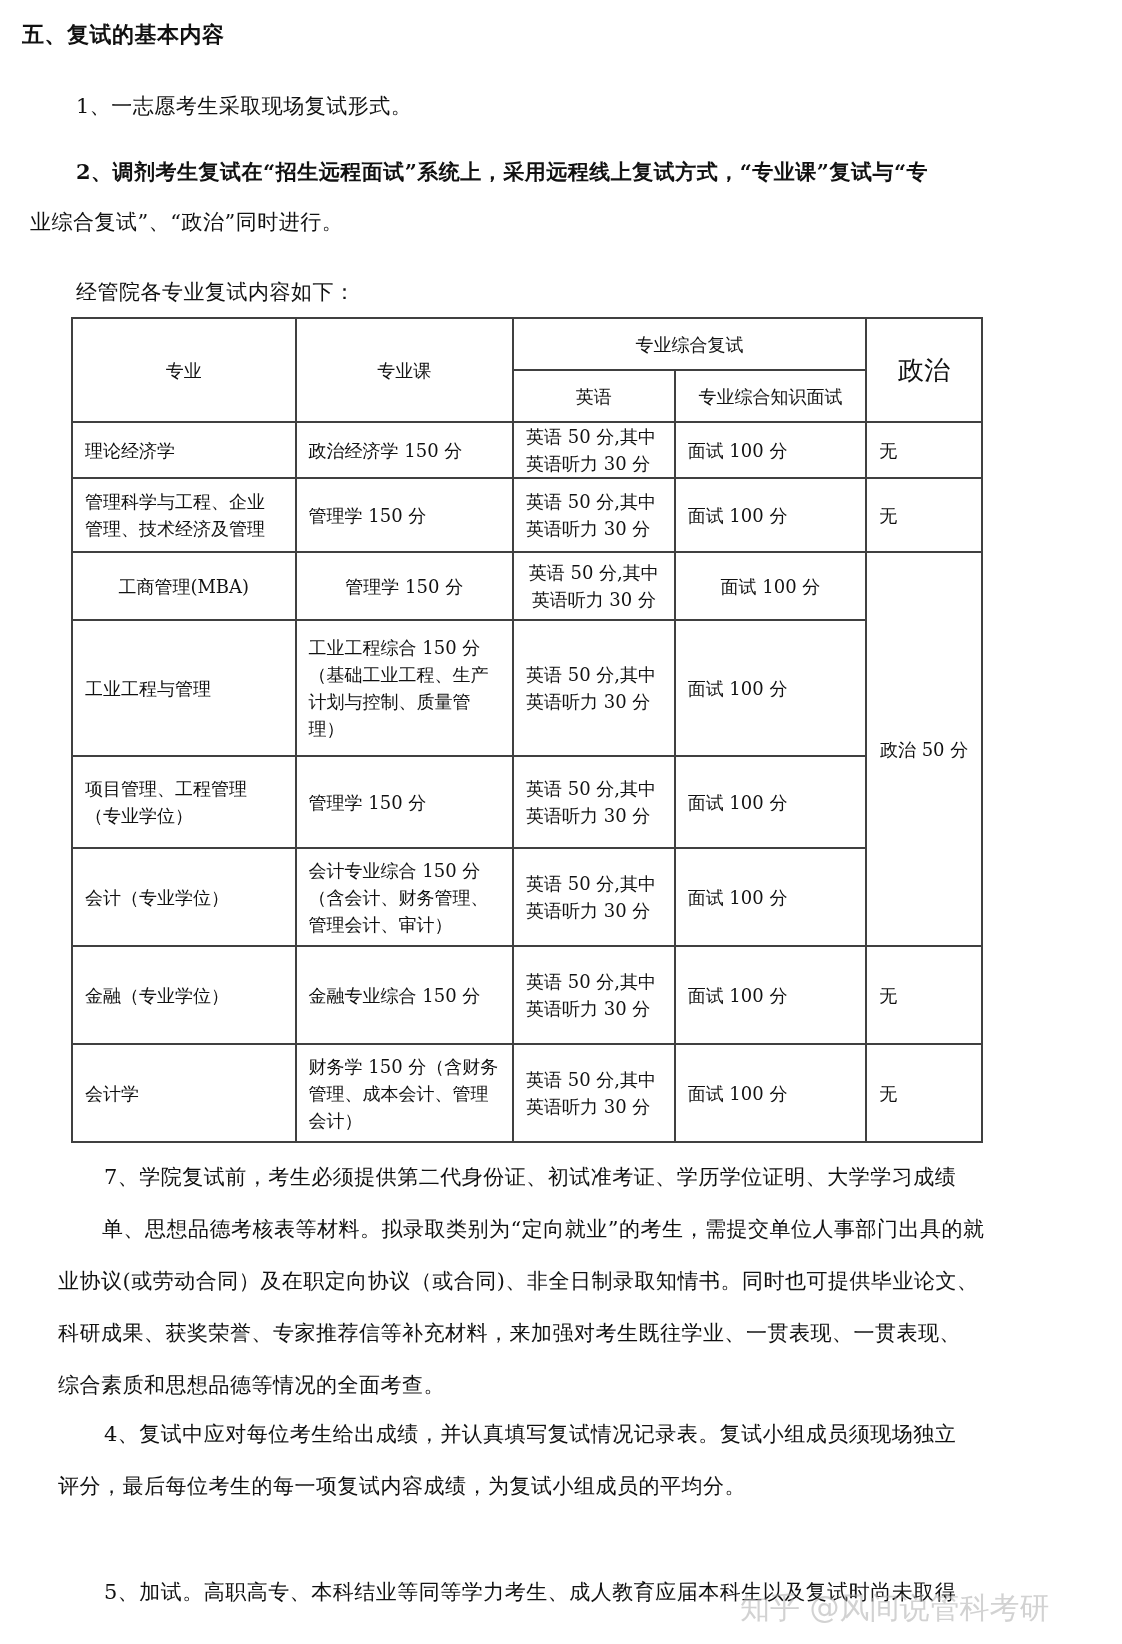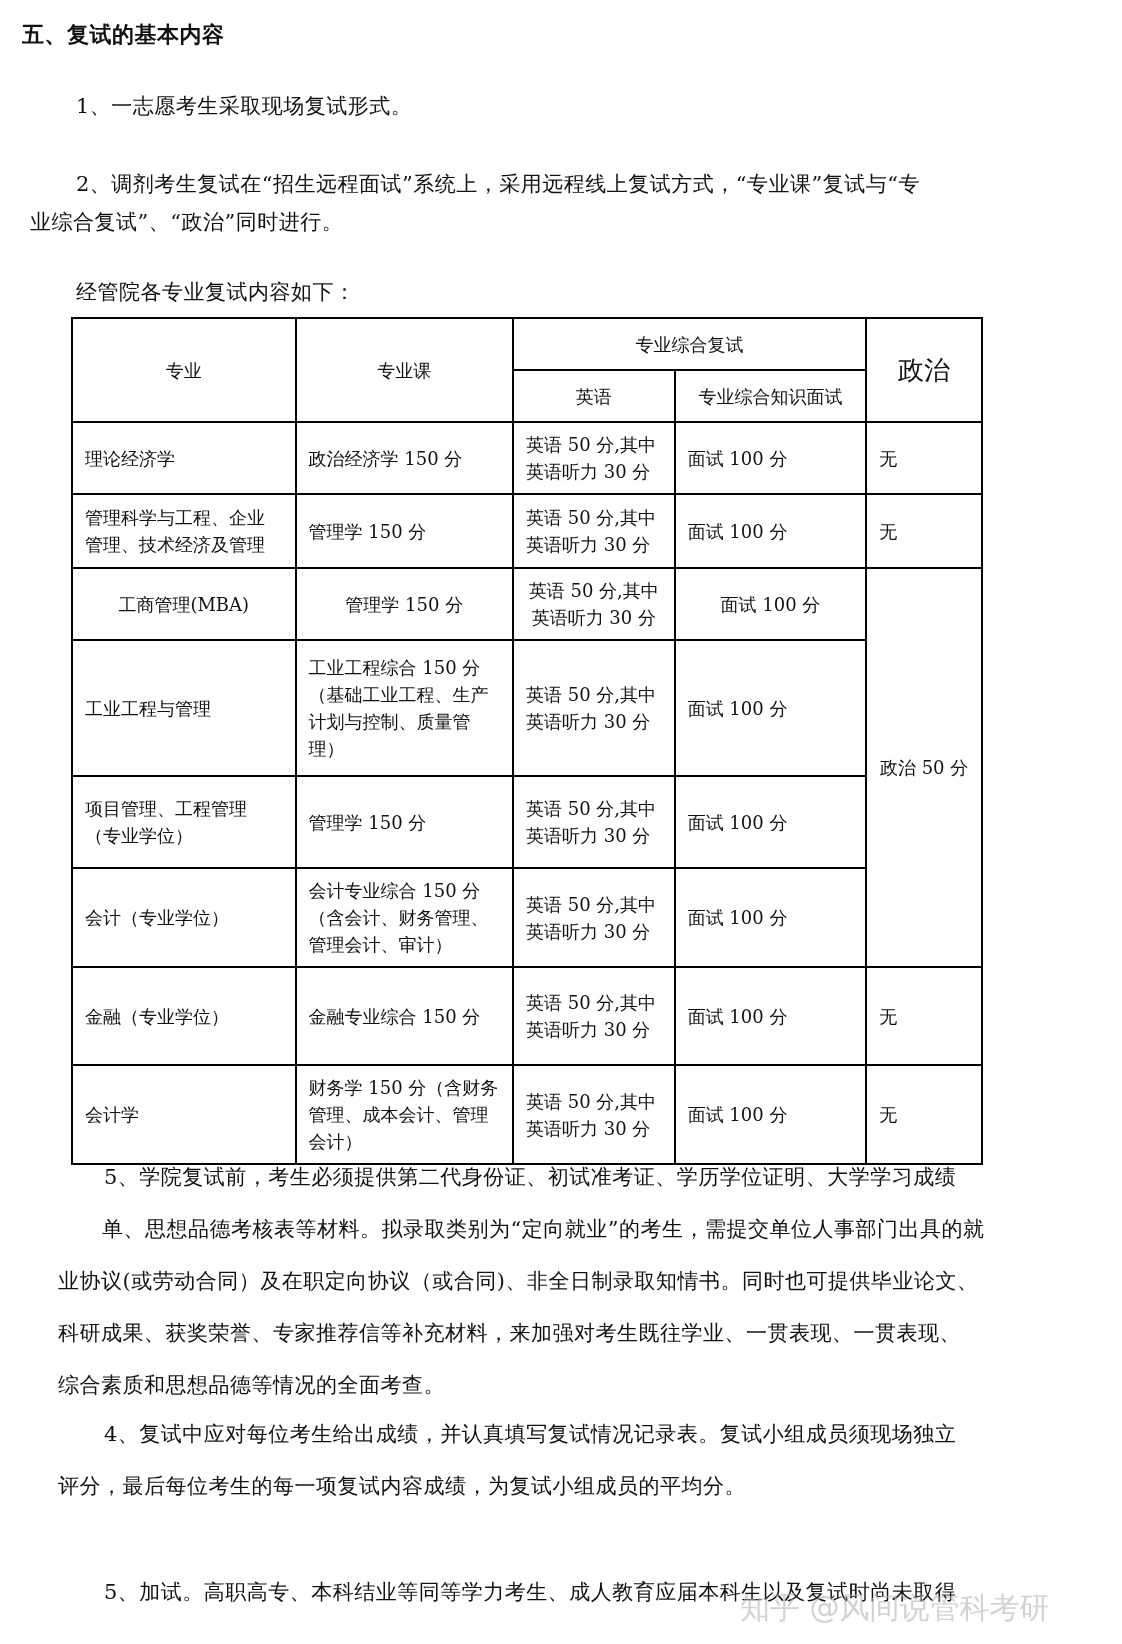--- a/index.html
+++ b/index.html
@@ -1,31 +1,31 @@
 <!DOCTYPE html>
 <html><head>
 <meta charset="utf-8">
 <style>
   html, body { margin:0; padding:0; background:#ffffff; }
   body { width:1122px; height:1644px; position:relative; overflow:hidden;
          font-family:"DejaVu Serif","Liberation Serif",serif; color:#111; }
   .line { position:absolute; font-size:21px; white-space:nowrap; letter-spacing:0.5px; }
   .h { font-weight:bold; font-size:22px; }
   table { position:absolute; left:71px; top:317px; width:912px; border-collapse:collapse; }
-  td { border:2px solid #000000; font-size:18px; padding:8px 12px; vertical-align:middle; line-height:27px; }
+  td { border:2px solid #404040; font-size:18px; padding:0 12px; vertical-align:middle; line-height:27px; }
   td.c { text-align:center; }
   .watermark { position:absolute; left:740px; top:1588px; font-size:30px; color:rgba(180,180,180,0.6);
                font-family:"DejaVu Sans","Liberation Sans",sans-serif; white-space:nowrap; }
 </style>
 </head>
 <body>
 
 <div class="line h" style="left:22px;top:20px;text-align:right;">五、复试的基本内容</div>
 <div class="line" style="left:76px;top:92px;">1、一志愿考生采取现场复试形式。</div>
-<div class="line" style="left:76px;top:170px;">2、调剂考生复试在“招生远程面试”系统上，采用远程线上复试方式，“专业课”复试与“专</div>
+<div class="line" style="left:76px;top:158px;font-weight:bold;">2、调剂考生复试在“招生远程面试”系统上，采用远程线上复试方式，“专业课”复试与“专</div>
 <div class="line" style="left:30px;top:208px;">业综合复试”、“政治”同时进行。</div>
 <div class="line" style="left:76px;top:278px;">经管院各专业复试内容如下：</div>
 
 <table>
   <colgroup>
     <col style="width:224px">
       <col style="width:218px">
       <col style="width:162px">
       <col style="width:192px">
       <col style="width:116px">
@@ -90,21 +90,21 @@
   <tr style="height:98px;">
     <td>会计学</td>
     <td>财务学 150 分（含财务管理、成本会计、管理会计）</td>
     <td>英语 50 分,其中英语听力 30 分</td>
     <td>面试 100 分</td>
     <td>无</td>
   </tr>
 </tbody>
   </table>
 
-<div class="line" style="left:104px;top:1163px;">5、学院复试前，考生必须提供第二代身份证、初试准考证、学历学位证明、大学学习成绩</div>
+<div class="line" style="left:104px;top:1163px;">7、学院复试前，考生必须提供第二代身份证、初试准考证、学历学位证明、大学学习成绩</div>
 <div class="line" style="left:58px;top:1215px;margin-left:44px;">单、思想品德考核表等材料。拟录取类别为“定向就业”的考生，需提交单位人事部门出具的就</div>
 <div class="line" style="left:58px;top:1267px;">业协议(或劳动合同）及在职定向协议（或合同)、非全日制录取知情书。同时也可提供毕业论文、</div>
 <div class="line" style="left:58px;top:1319px;">科研成果、获奖荣誉、专家推荐信等补充材料，来加强对考生既往学业、一贯表现、一贯表现、</div>
 <div class="line" style="left:58px;top:1371px;">综合素质和思想品德等情况的全面考查。</div>
 <div class="line" style="left:104px;top:1420px;">4、复试中应对每位考生给出成绩，并认真填写复试情况记录表。复试小组成员须现场独立</div>
 <div class="line" style="left:58px;top:1472px;">评分，最后每位考生的每一项复试内容成绩，为复试小组成员的平均分。</div>
 <div class="line" style="left:104px;top:1578px;">5、加试。高职高专、本科结业等同等学力考生、成人教育应届本科生以及复试时尚未取得</div>
 
 <div class="watermark">知乎 @风间说管科考研</div>
 

